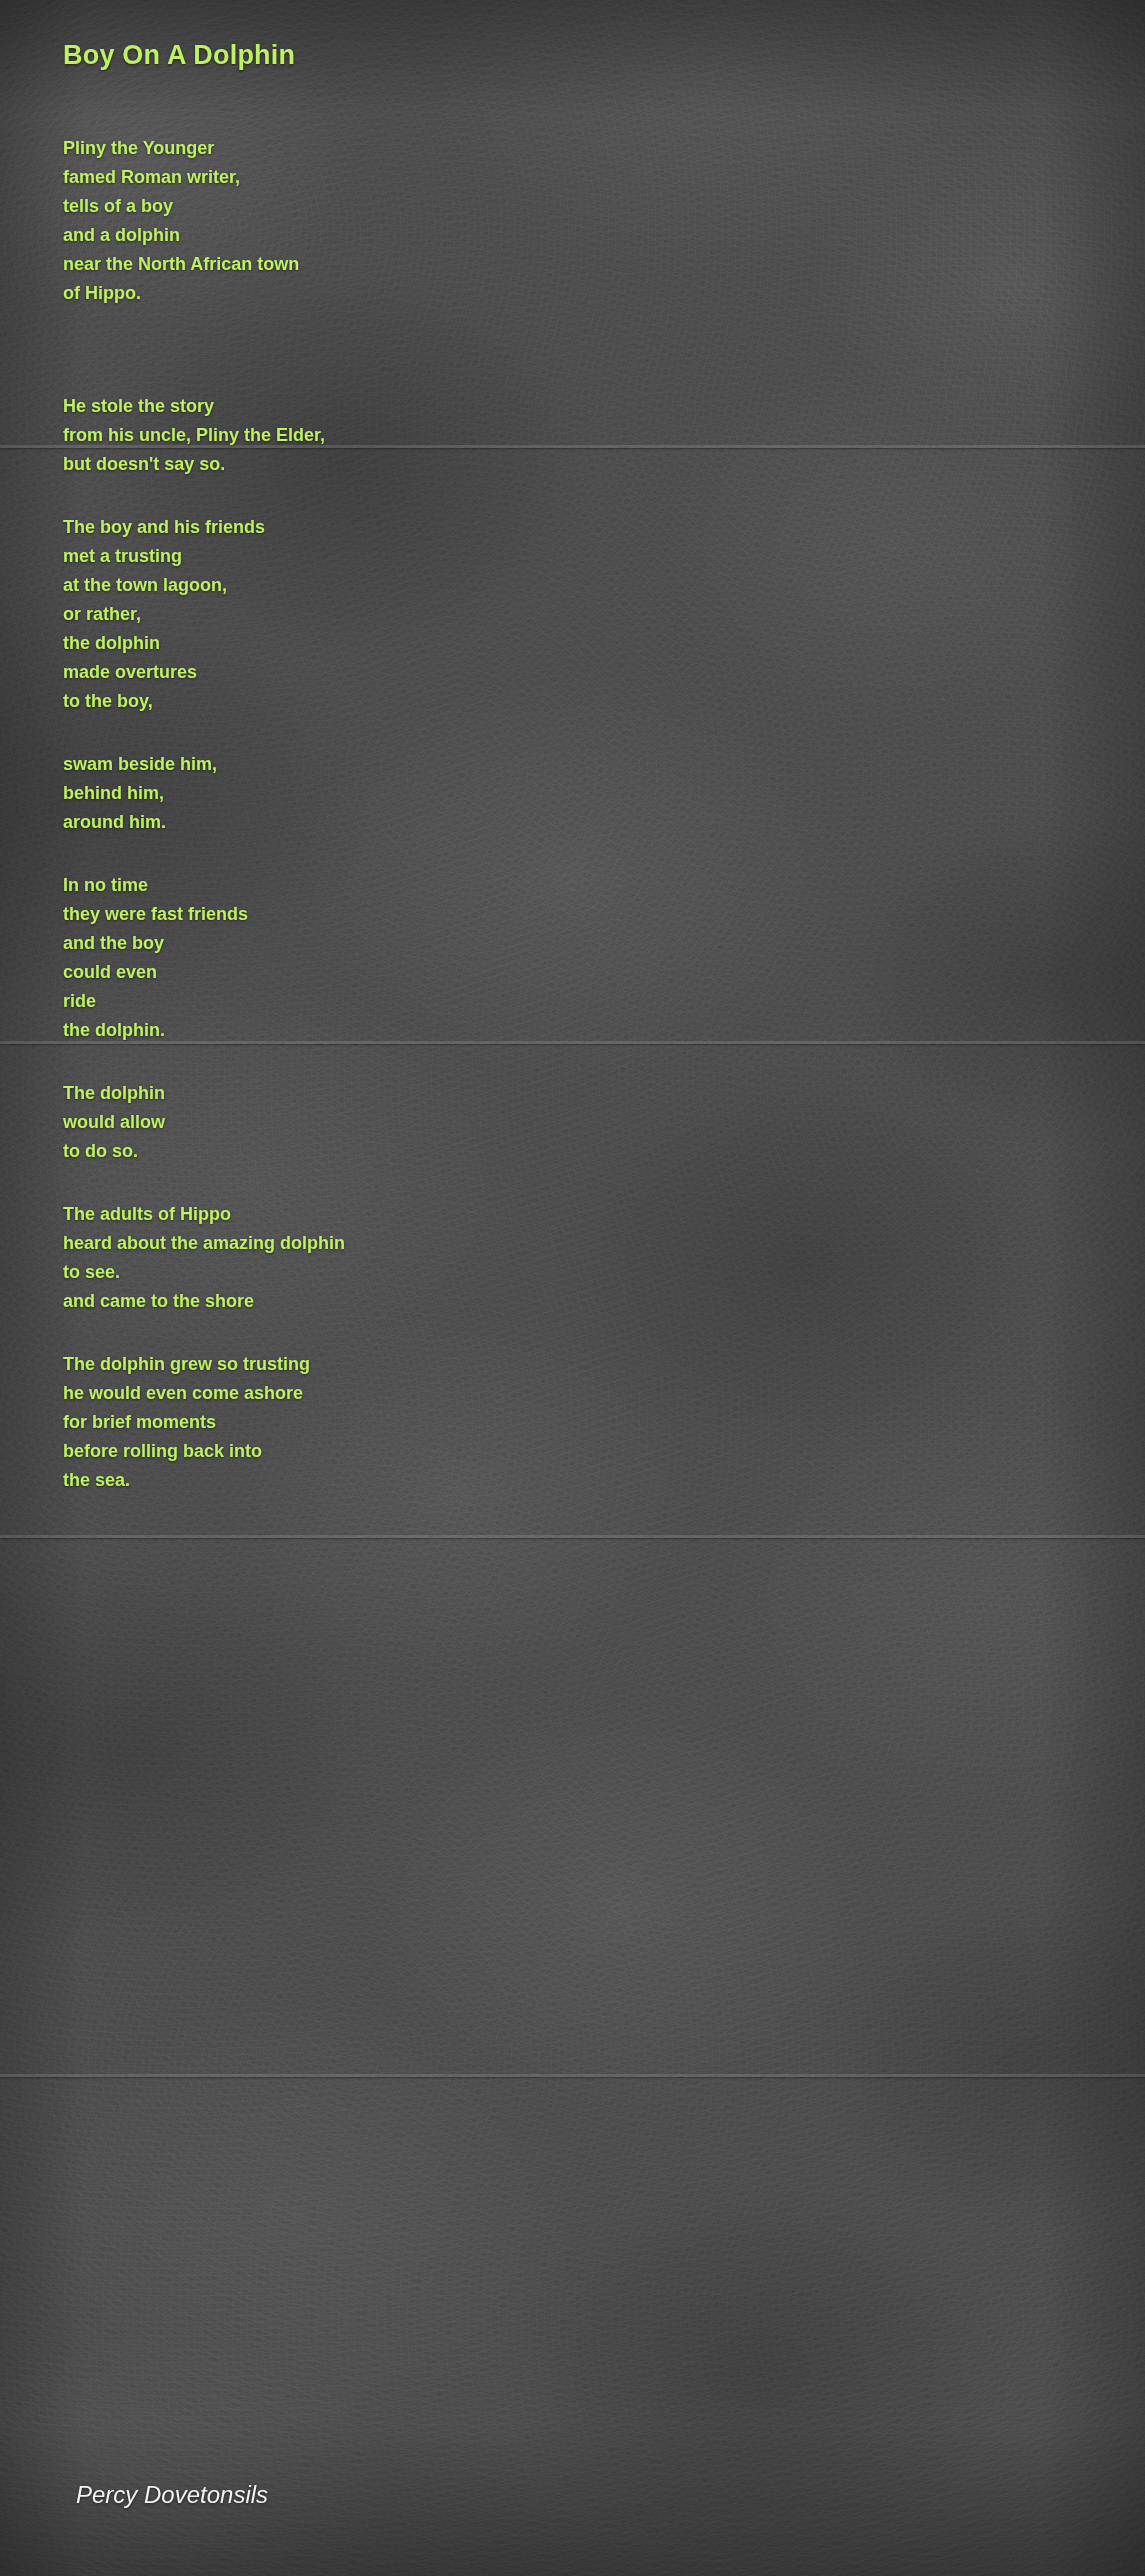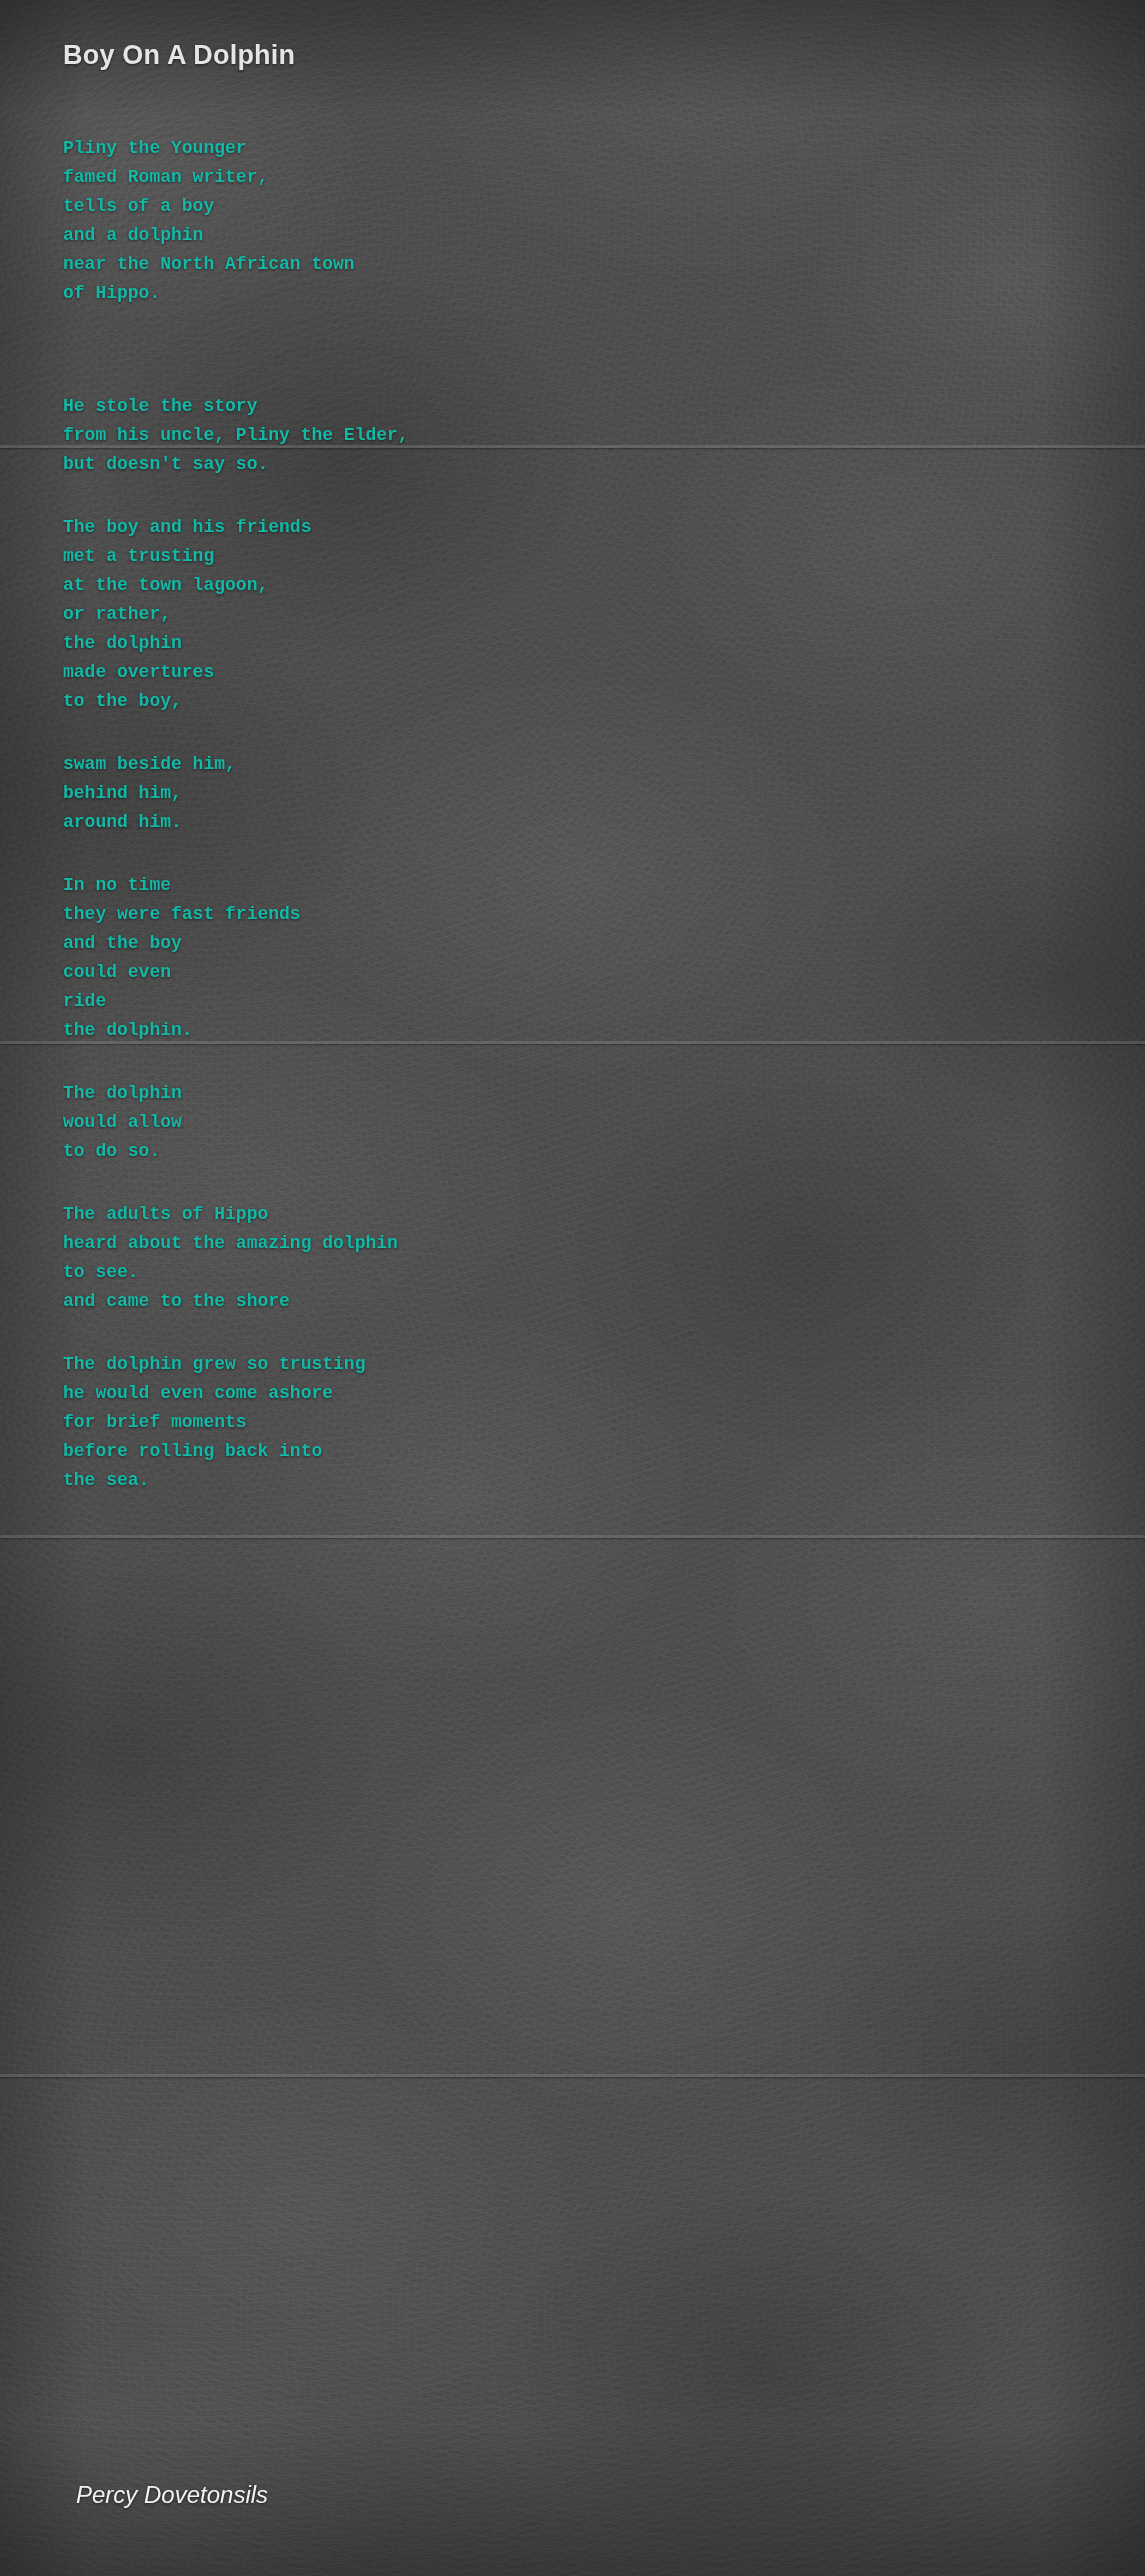--- a/index.html
+++ b/index.html
@@ -78,41 +78,40 @@
     position: absolute;
     inset: 0;
     padding: 0;
   }
   .poem-title {
     position: absolute;
     left: 63px;
     top: 40px;
     font-size: 27px;
     font-weight: bold;
-    color: #e5e5e5;
+    color: #bef264;
     letter-spacing: 0.2px;
     text-shadow: 0 1px 2.9px rgba(0,0,0,0.6);
   }
   .stanzas {
     position: absolute;
     left: 63px;
     top: 134px;
     width: 1012px;
   }
   .stanza {
     margin: 0 0 34px 0;
   }
   .line {
     font-size: 18px;
     font-weight: bold;
-    color: #14b8a6;
+    color: #bef264;
     line-height: 29px;
     text-shadow: 0 1px 2.9px rgba(0,0,0,0.55);
     white-space: pre;
-    font-family: Liberation Mono, monospace;
   }
   .author {
     position: absolute;
     left: 76px;
     top: 2481px;
     font-size: 24px;
     font-style: italic;
     color: #f4f4f4;
     text-shadow: 0 1px 2.9px rgba(0,0,0,0.6);
   }

